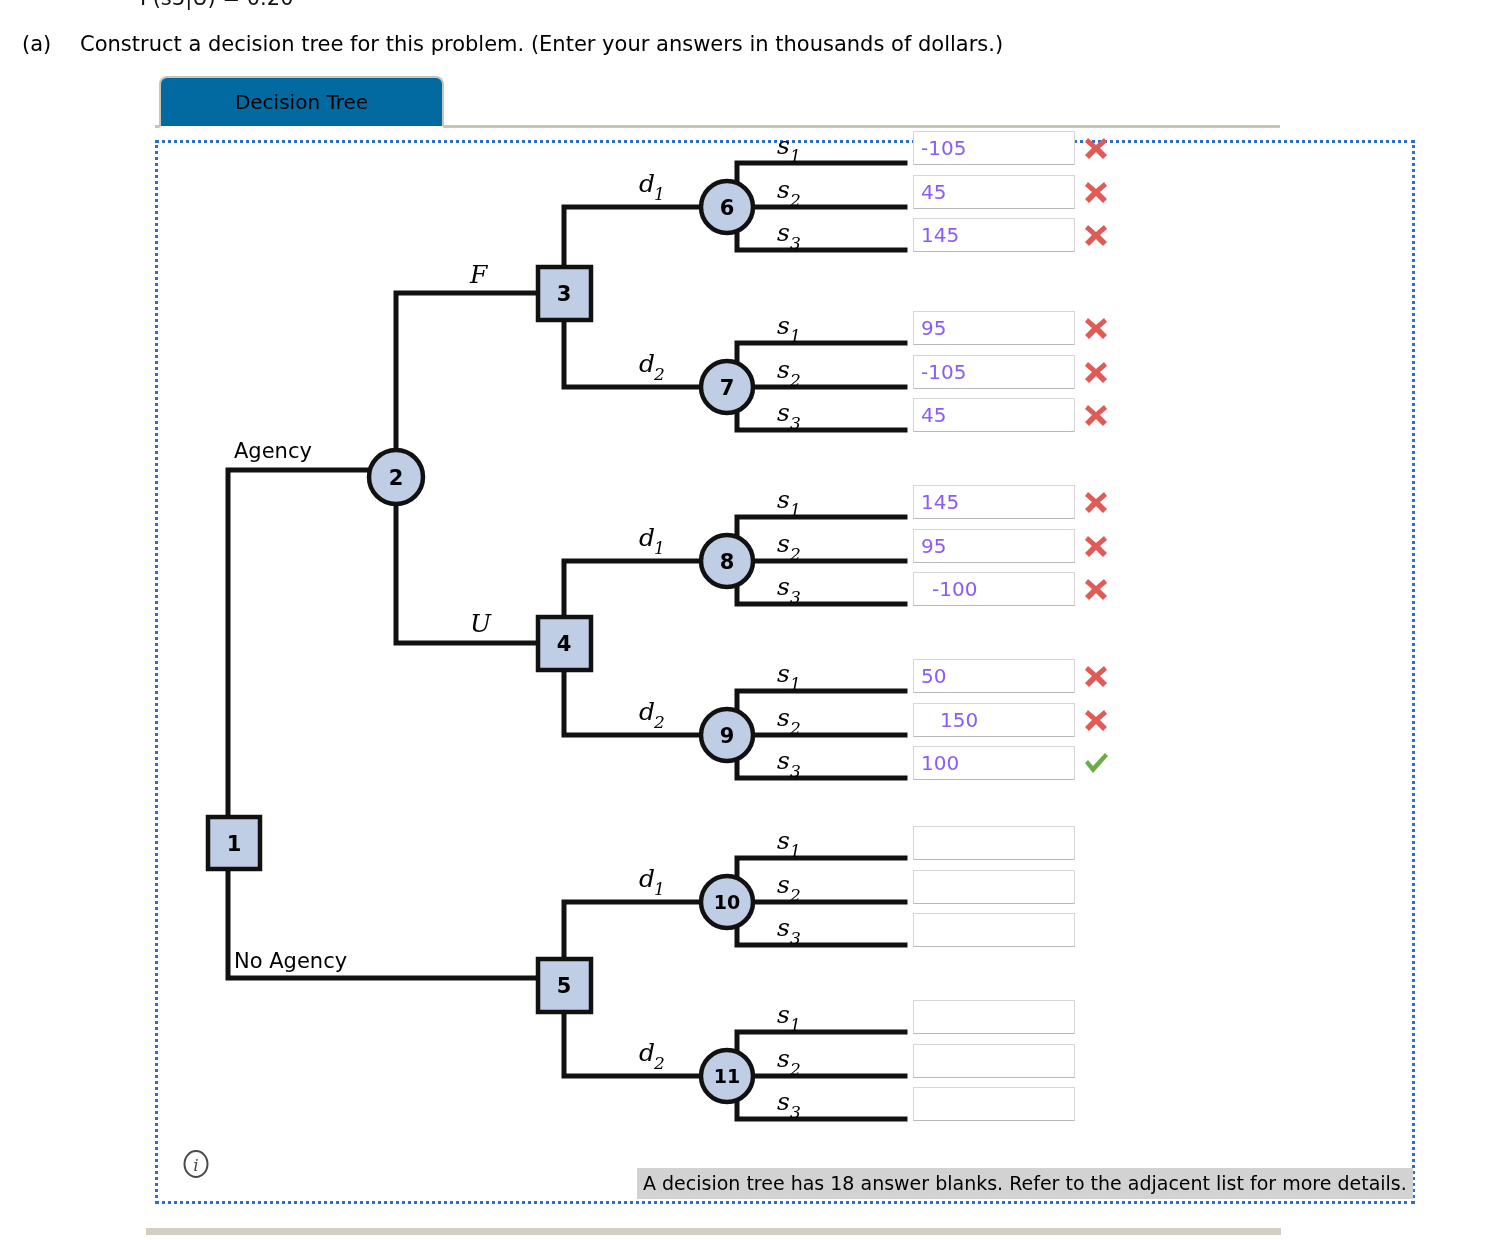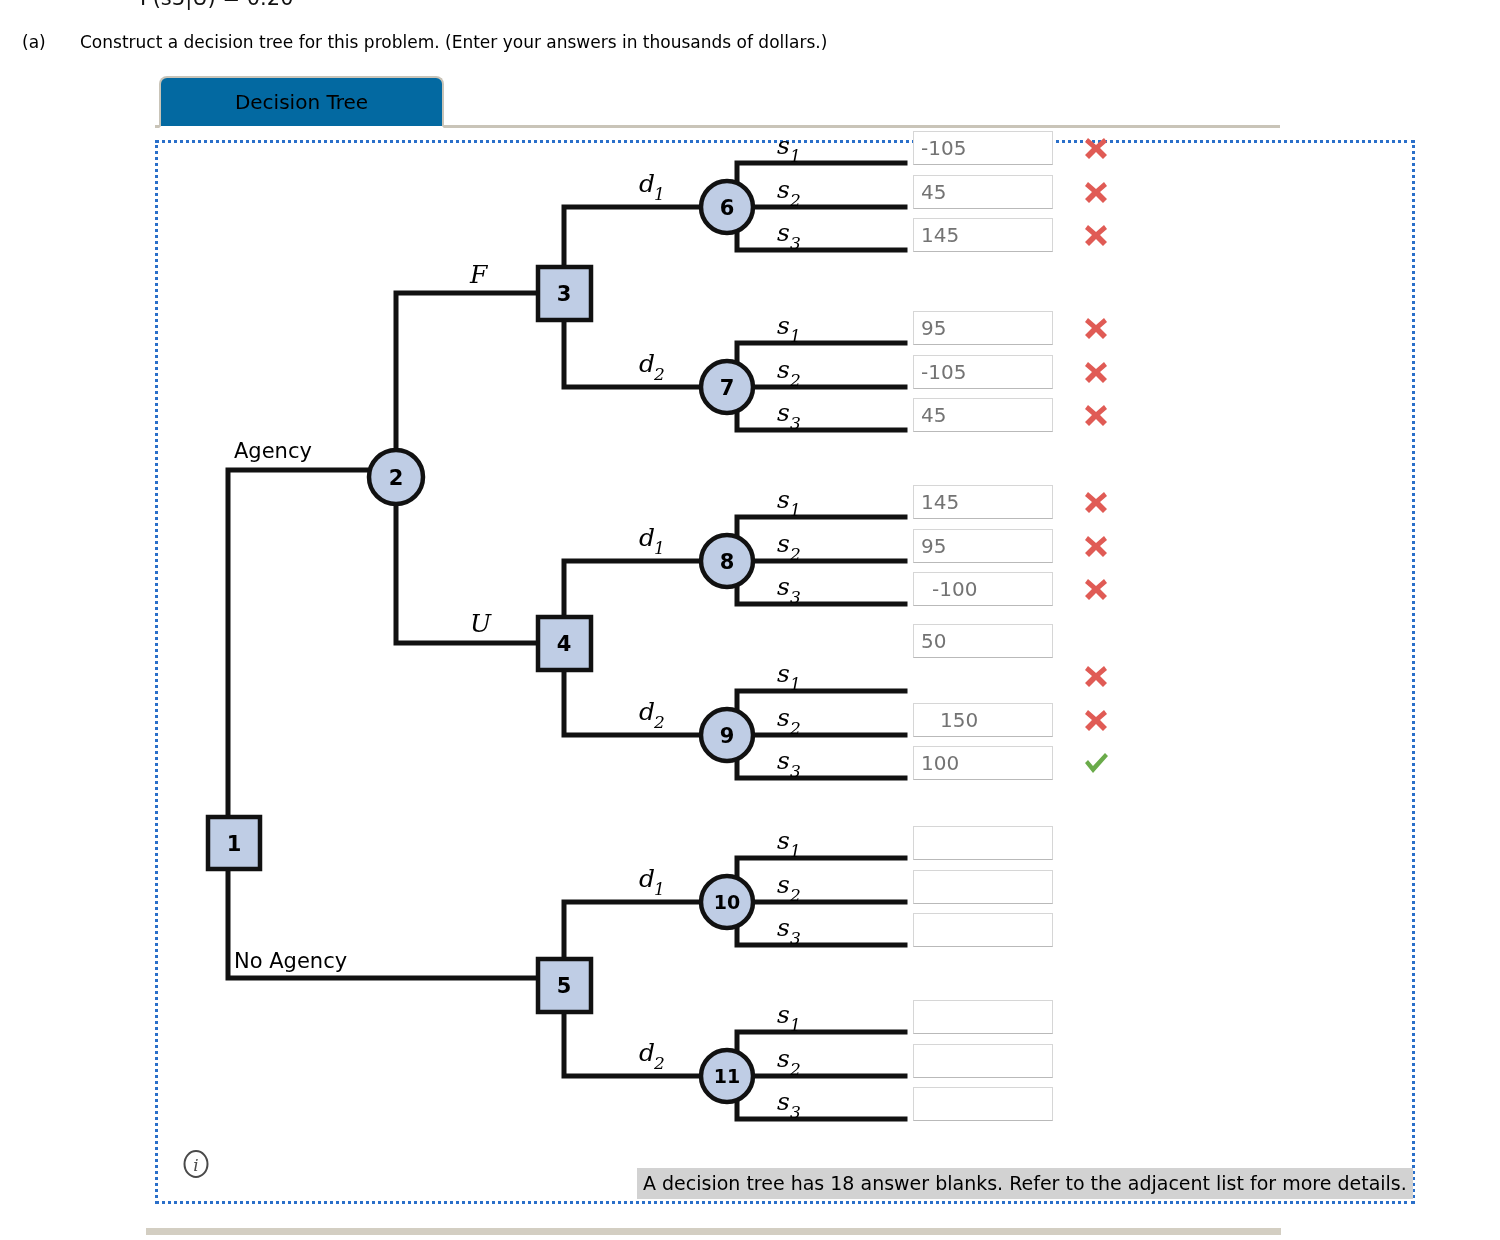--- a/index.html
+++ b/index.html
@@ -25,21 +25,21 @@
     color: #111;
     white-space: nowrap;
     clip-path: inset(14px 0 0 0);
   }
 
   
   .q-row {
     position: absolute;
     left: 22px;
     top: 32px;
-    font-size: 17px;
+    font-size: 21px;
     white-space: nowrap;
   }
   .q-label { display: inline-block; width: 58px; }
 
   
   .tabbar {
     position: absolute;
     left: 155px;
     top: 76px;
     width: 1125px;
@@ -97,30 +97,30 @@
     left: 0;
     top: 0;
     width: 1500px;
     height: 1240px;
     pointer-events: none;
   }
 
   
   .ansbox {
     position: absolute;
-    width: 140px;
+    width: 162px;
     height: 34px;
     box-sizing: border-box;
     border: 1px solid #d6d6d6;
     border-bottom-color: #b9b9b9;
     background: #fff;
     font-size: 20px;
     line-height: 32px;
     padding-left: 7px;
-    color: #737373;
+    color: #8b5cf6;
     font-family: "DejaVu Sans", "Liberation Sans", sans-serif;
     white-space: nowrap;
     overflow: hidden;
   }
 
   
   .mark {
     position: absolute;
     width: 28px;
     height: 28px;
@@ -418,21 +418,21 @@
       <path d="M6 4 L14 11 L22 4 L25 8 L18 14 L25 21 L21 25 L14 18 L7 25 L3 21 L10 14 L3 8 Z" fill="#e05b55"></path>
     </svg>
     <div class="ansbox" style="left: 913px; top: 529px;">95</div>
     <svg viewBox="0 0 28 28" class="mark" style="position: absolute; left: 1082px; top: 532px;">
       <path d="M6 4 L14 11 L22 4 L25 8 L18 14 L25 21 L21 25 L14 18 L7 25 L3 21 L10 14 L3 8 Z" fill="#e05b55"></path>
     </svg>
     <div class="ansbox" style="left: 913px; top: 572px; padding-left: 18px;">-100</div>
     <svg viewBox="0 0 28 28" class="mark" style="position: absolute; left: 1082px; top: 575px;">
       <path d="M6 4 L14 11 L22 4 L25 8 L18 14 L25 21 L21 25 L14 18 L7 25 L3 21 L10 14 L3 8 Z" fill="#e05b55"></path>
     </svg>
-    <div class="ansbox" style="left: 913px; top: 624px;">50</div>
+    <div class="ansbox" style="left: 913px; top: 659px;">50</div>
     <svg viewBox="0 0 28 28" class="mark" style="position: absolute; left: 1082px; top: 662px;">
       <path d="M6 4 L14 11 L22 4 L25 8 L18 14 L25 21 L21 25 L14 18 L7 25 L3 21 L10 14 L3 8 Z" fill="#e05b55"></path>
     </svg>
     <div class="ansbox" style="left: 913px; top: 703px; padding-left: 26px;">150</div>
     <svg viewBox="0 0 28 28" class="mark" style="position: absolute; left: 1082px; top: 706px;">
       <path d="M6 4 L14 11 L22 4 L25 8 L18 14 L25 21 L21 25 L14 18 L7 25 L3 21 L10 14 L3 8 Z" fill="#e05b55"></path>
     </svg>
     <div class="ansbox" style="left: 913px; top: 746px;">100</div>
     <svg viewBox="0 0 28 28" class="mark" style="position: absolute; left: 1082px; top: 749px;">
       <path d="M3 14 L6 11 L11 17 L23 4 L26 7 L11 24 Z" fill="#6aab4a"></path>

